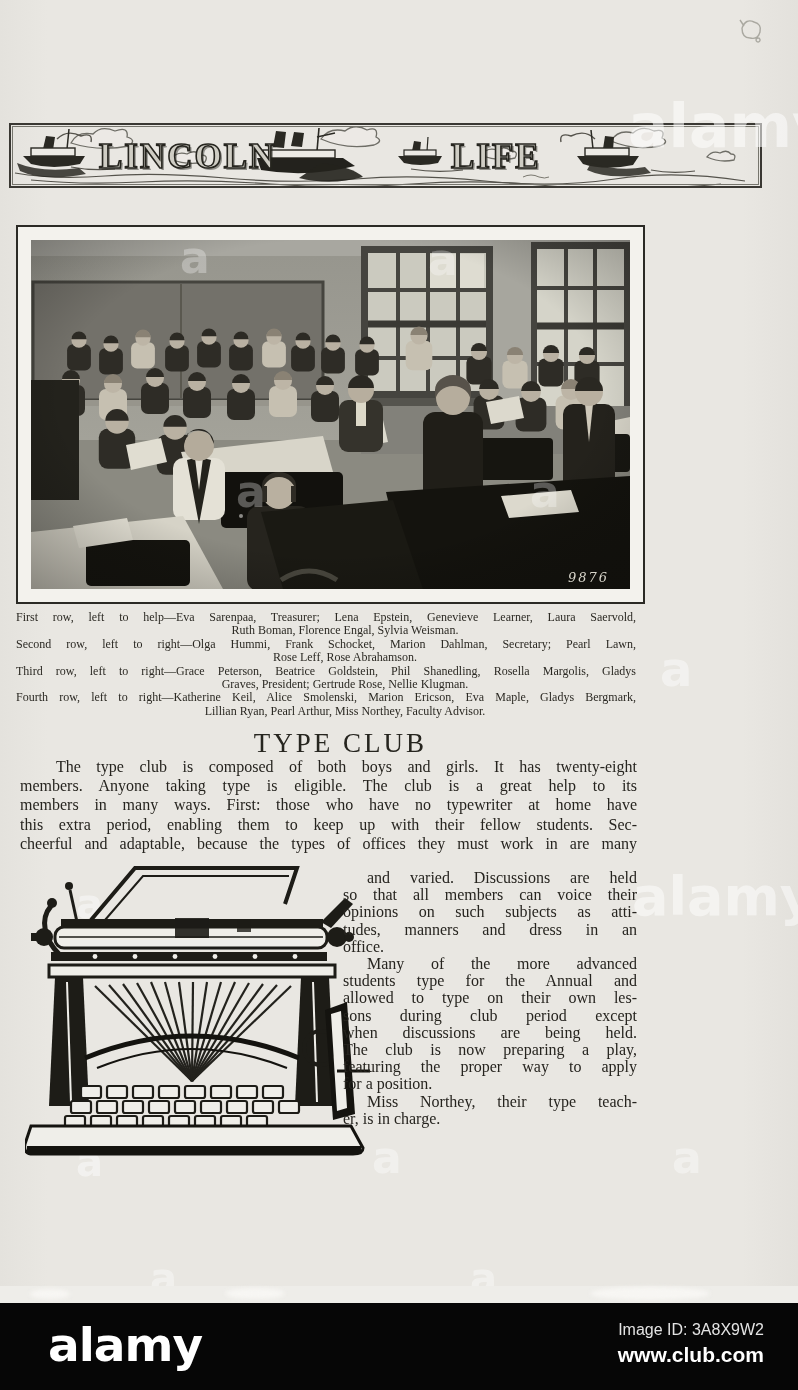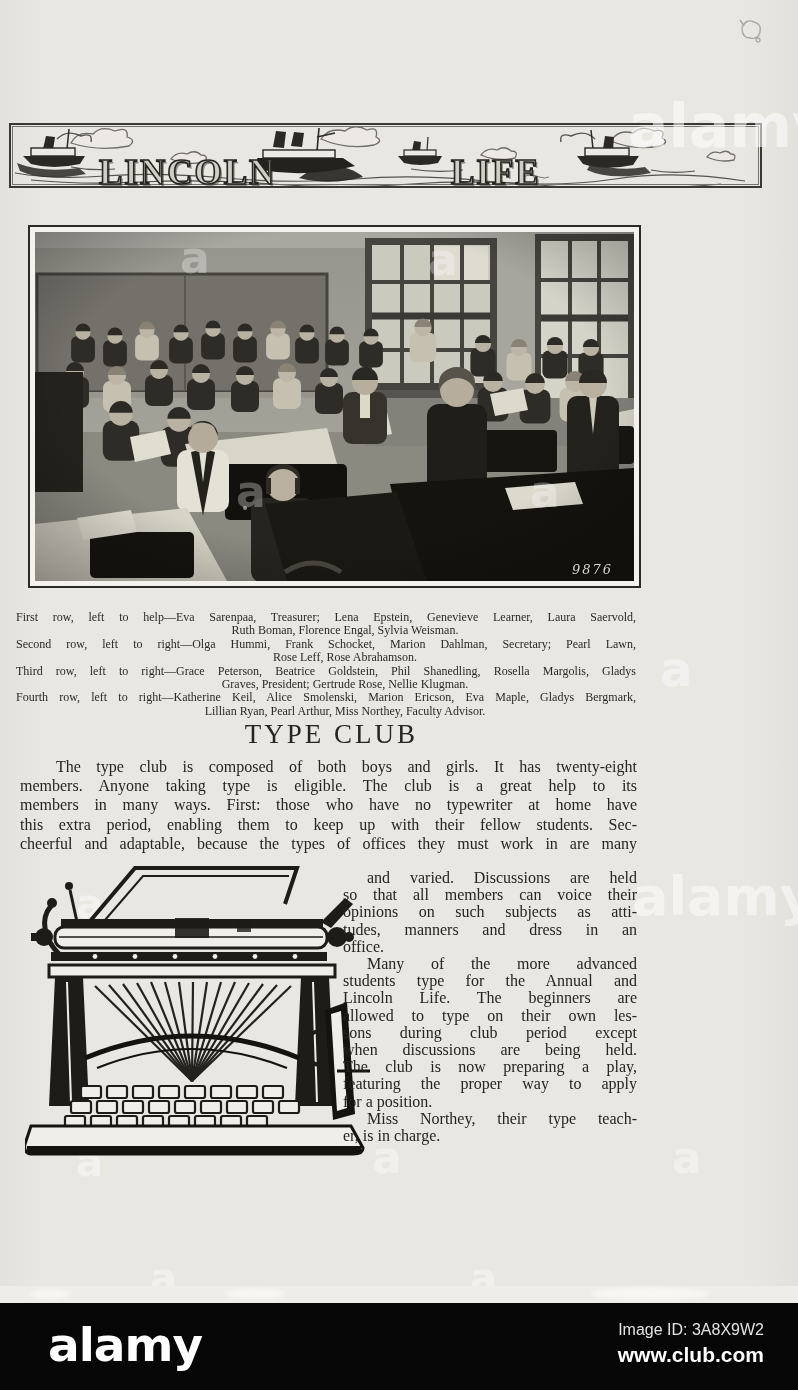--- a/index.html
+++ b/index.html
@@ -6,34 +6,34 @@
   body{width:798px;height:1390px;position:relative;overflow:hidden;
        background:#e8e6e1;font-family:"Liberation Serif",serif;color:#26241f;}
   .page{position:absolute;inset:0;
         background:linear-gradient(90deg,#e4e2dd,#e9e7e2 6%,#e9e7e2 93%,#e3e1dc),#e8e6e1;}
   
   .banner{position:absolute;left:9px;top:123px;width:749px;height:61px;
           border:2px solid #3a3833;}
   .banner-inner{position:absolute;inset:1px;border:1px solid #76756d;}
   .btitle{position:absolute;font-family:"Liberation Serif",serif;font-weight:bold;
           font-size:35px;line-height:35px;letter-spacing:2px;color:#cfcdc4;
-          -webkit-text-stroke:1.6px #26251f;text-shadow:2px 2px 0 rgba(38,37,31,.45);margin-top:16px;}
+          -webkit-text-stroke:1.6px #26251f;text-shadow:2px 2px 0 rgba(38,37,31,.45);}
   .btitle.lincoln{left:88px;top:14px;}
   .btitle.life{left:440px;top:14px;}
   
-  .photoframe{position:absolute;left:28px;top:225px;width:599px;height:349px;
-              border:2px solid #2b2a25;padding:5px;background:#f3f2ed;}
+  .photoframe{position:absolute;left:16px;top:225px;width:599px;height:349px;
+              border:2px solid #2b2a25;padding:13px;background:#f3f2ed;}
   .photoframe svg{display:block;}
   
   .caption{position:absolute;left:16px;top:611px;width:620px;
            font-size:12px;line-height:13.4px;color:#2b2923;}
   .capj{text-align:justify;text-align-last:justify;}
   .capi{padding-left:38px;text-align:center;}
   
-  .title{position:absolute;left:20px;top:716px;width:617px;margin:3px;
+  .title{position:absolute;left:20px;top:716px;width:617px;margin:12px;
          font-size:27px;line-height:30px;font-weight:normal;text-align:center;
          letter-spacing:3px;color:#26251f;}
   .para1{position:absolute;left:20px;top:757px;width:617px;
          font-size:16px;line-height:19.2px;}
   .jl{text-align:justify;text-align-last:justify;}
   .ind36{text-indent:36px;}
   .col2{position:absolute;left:343px;top:869px;width:294px;
         font-size:16px;line-height:17.2px;}
   .l2l{text-align:left;}
   .ind24{text-indent:24px;}
@@ -409,21 +409,20 @@
   </svg>
 
   <div class="col2">
     <div class="jl ind24">and varied. Discussions are held</div>
     <div class="jl">so that all members can voice their</div>
     <div class="jl">opinions on such subjects as atti-</div>
     <div class="jl">tudes, manners and dress in an</div>
     <div class="l2l">office.</div>
     <div class="jl ind24">Many of the more advanced</div>
     <div class="jl">students type for the Annual and</div>
-    <div class="jl">Lincoln Life. The beginners are</div>
     <div class="jl">allowed to type on their own les-</div>
     <div class="jl">sons during club period except</div>
     <div class="jl">when discussions are being held.</div>
     <div class="jl">The club is now preparing a play,</div>
     <div class="jl">featuring the proper way to apply</div>
     <div class="l2l">for a position.</div>
     <div class="jl ind24">Miss Northey, their type teach-</div>
     <div class="l2l">er, is in charge.</div>
   </div>
 

